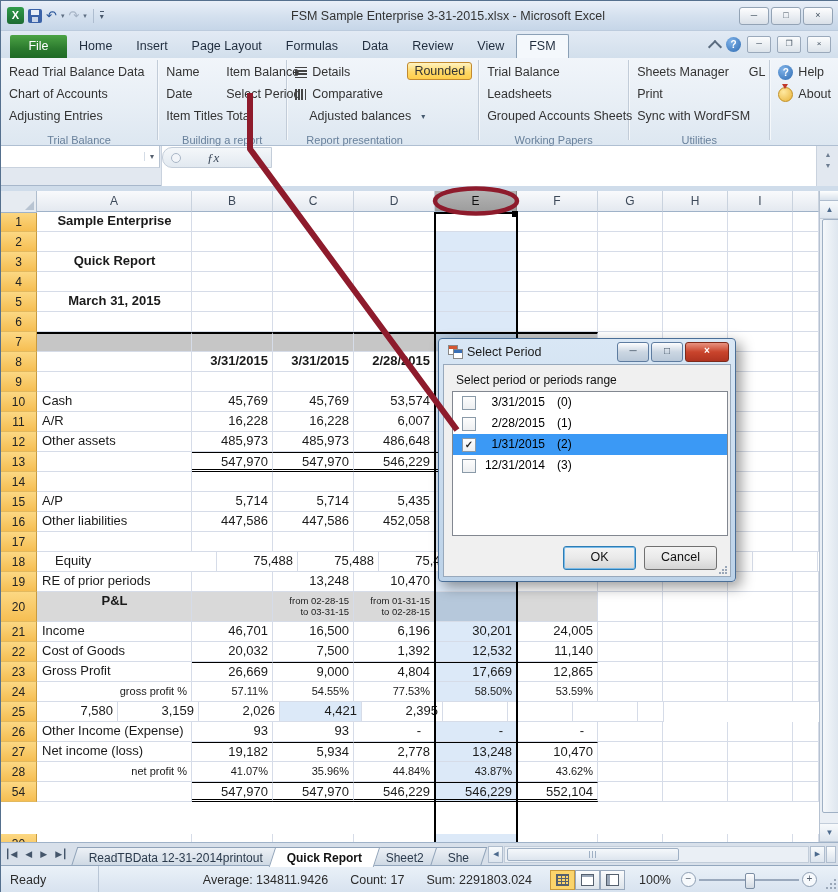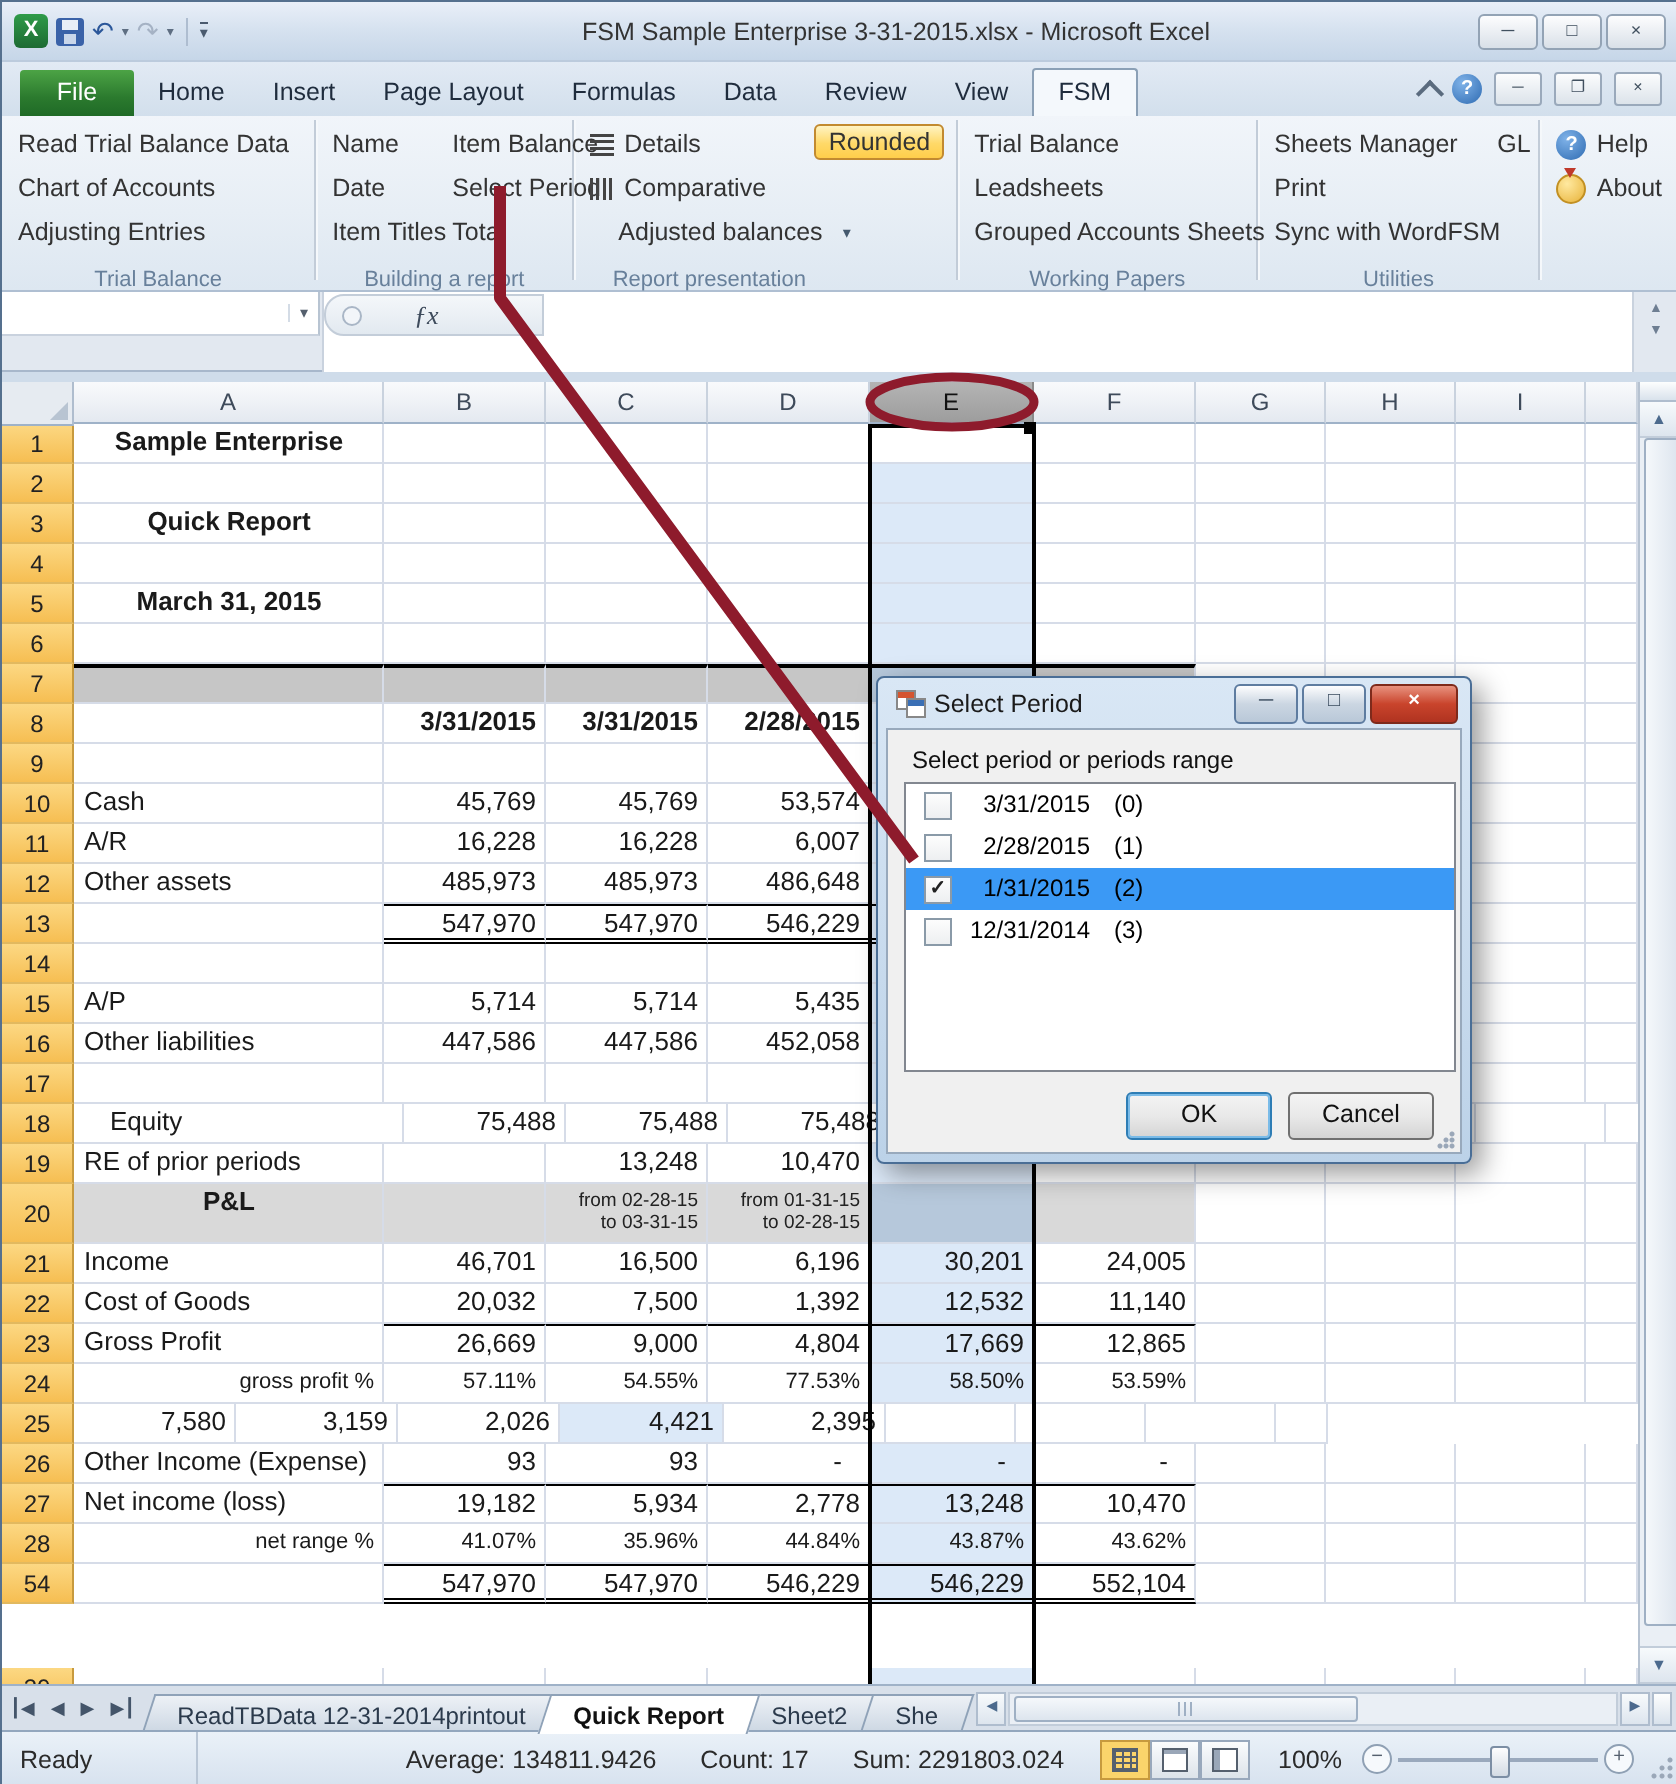--- a/index.html
+++ b/index.html
@@ -522,21 +522,21 @@
           <div class="cl" style="width: 81px;"></div>
           <div class="cl es" style="width: 82px;"></div>
           <div class="cl" style="width: 81px;"></div>
           <div class="cl" style="width: 65px;"></div>
           <div class="cl" style="width: 65px;"></div>
           <div class="cl" style="width: 65px;"></div>
           <div class="cl" style="width: 26px;"></div>
         </div>
         <div class="g-row" style="height: 20px;">
           <div class="rn">18</div>
-          <div class="cl la " style="width: 165px; padding-left: 18px;">Equity</div>
+          <div class="cl la " style="width: 180px; padding-left: 18px;">Equity</div>
           <div class="cl num" style="width: 81px;">75,488</div>
           <div class="cl num" style="width: 81px;">75,488</div>
           <div class="cl num" style="width: 81px;">75,488</div>
           <div class="cl es" style="width: 82px;"></div>
           <div class="cl" style="width: 81px;"></div>
           <div class="cl" style="width: 65px;"></div>
           <div class="cl" style="width: 65px;"></div>
           <div class="cl" style="width: 65px;"></div>
           <div class="cl" style="width: 26px;"></div>
         </div>
@@ -653,21 +653,21 @@
           <div class="cl num bt" style="width: 81px;">2,778</div>
           <div class="cl num bt es" style="width: 82px;">13,248</div>
           <div class="cl num bt" style="width: 81px;">10,470</div>
           <div class="cl" style="width: 65px;"></div>
           <div class="cl" style="width: 65px;"></div>
           <div class="cl" style="width: 65px;"></div>
           <div class="cl" style="width: 26px;"></div>
         </div>
         <div class="g-row" style="height: 20px;">
           <div class="rn">28</div>
-          <div class="cl la  pctl" style="width: 155px;">net range %</div>
+          <div class="cl la  pctl" style="width: 155px;">net profit %</div>
           <div class="cl num sm" style="width: 81px;">41.07%</div>
           <div class="cl num sm" style="width: 81px;">35.96%</div>
           <div class="cl num sm" style="width: 81px;">44.84%</div>
           <div class="cl num sm es" style="width: 82px;">43.87%</div>
           <div class="cl num sm" style="width: 81px;">43.62%</div>
           <div class="cl sm" style="width: 65px;"></div>
           <div class="cl sm" style="width: 65px;"></div>
           <div class="cl sm" style="width: 65px;"></div>
           <div class="cl sm" style="width: 26px;"></div>
         </div>

